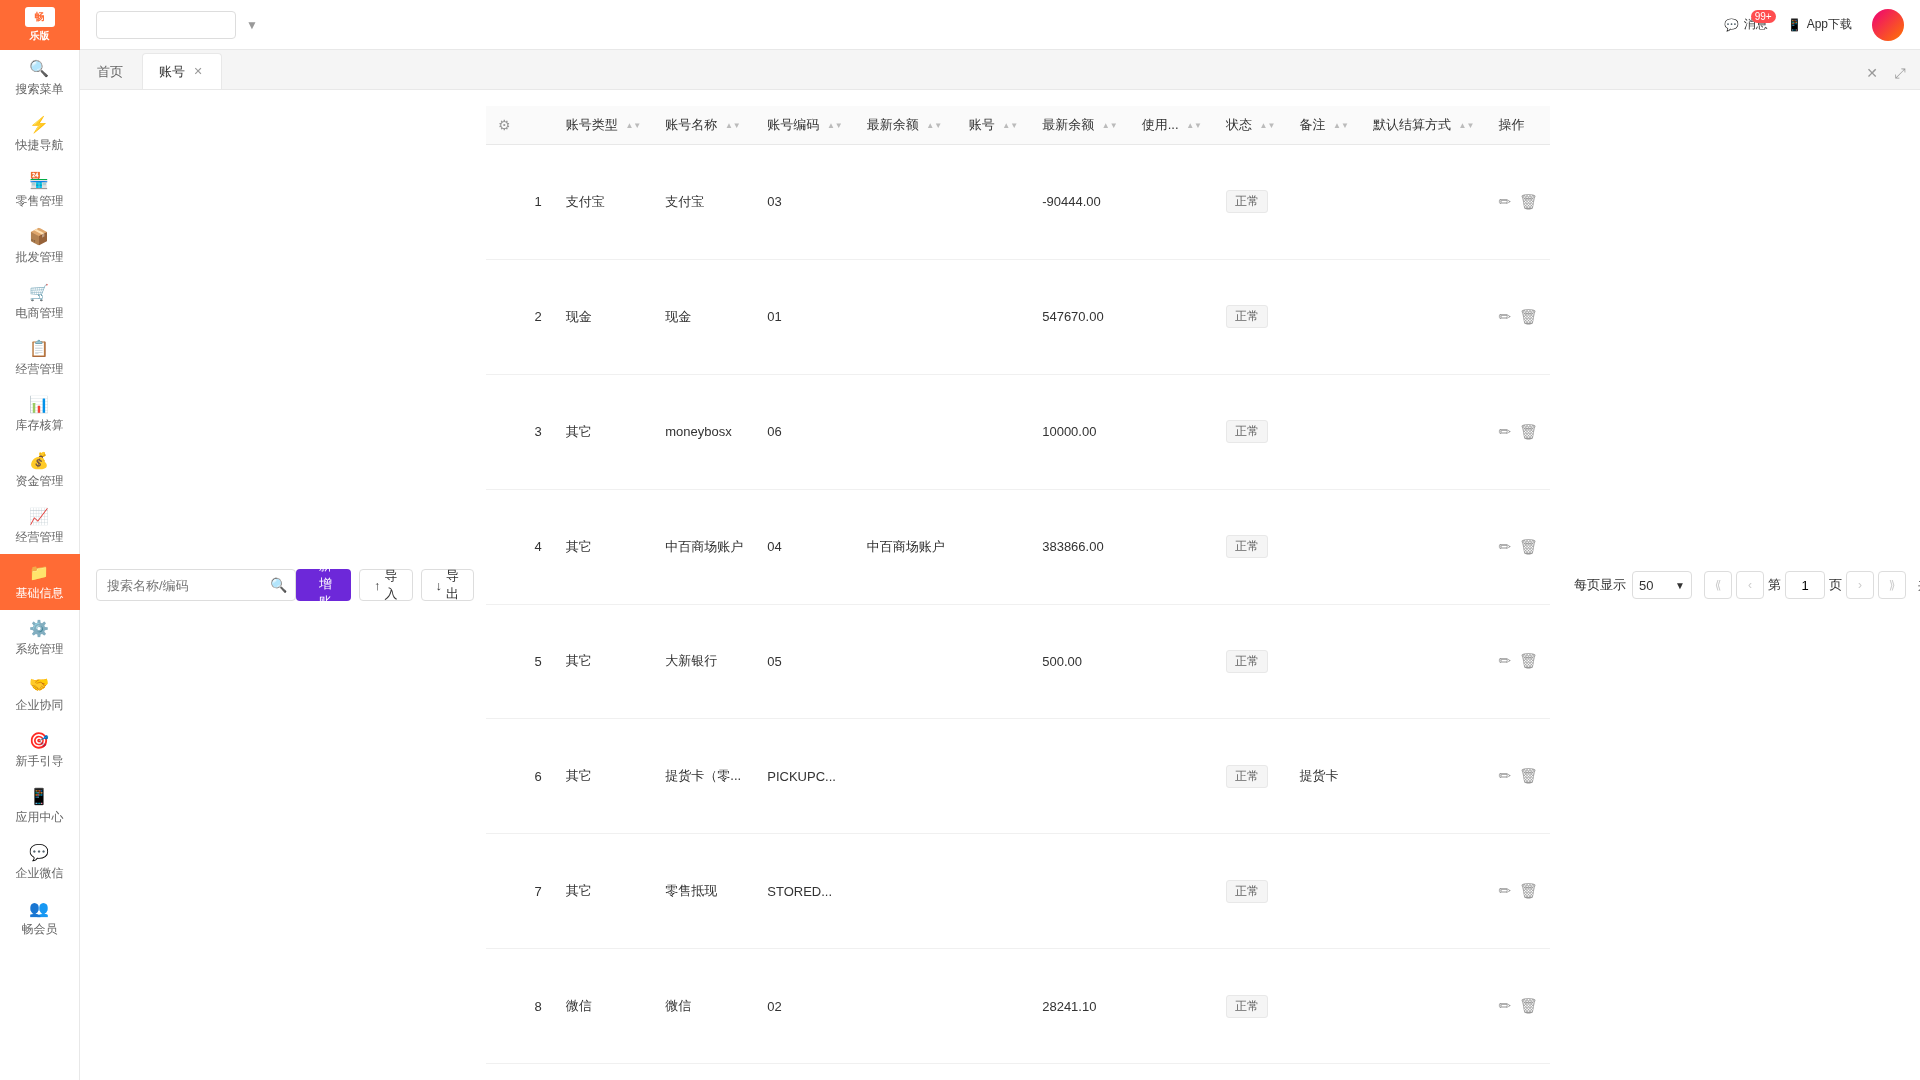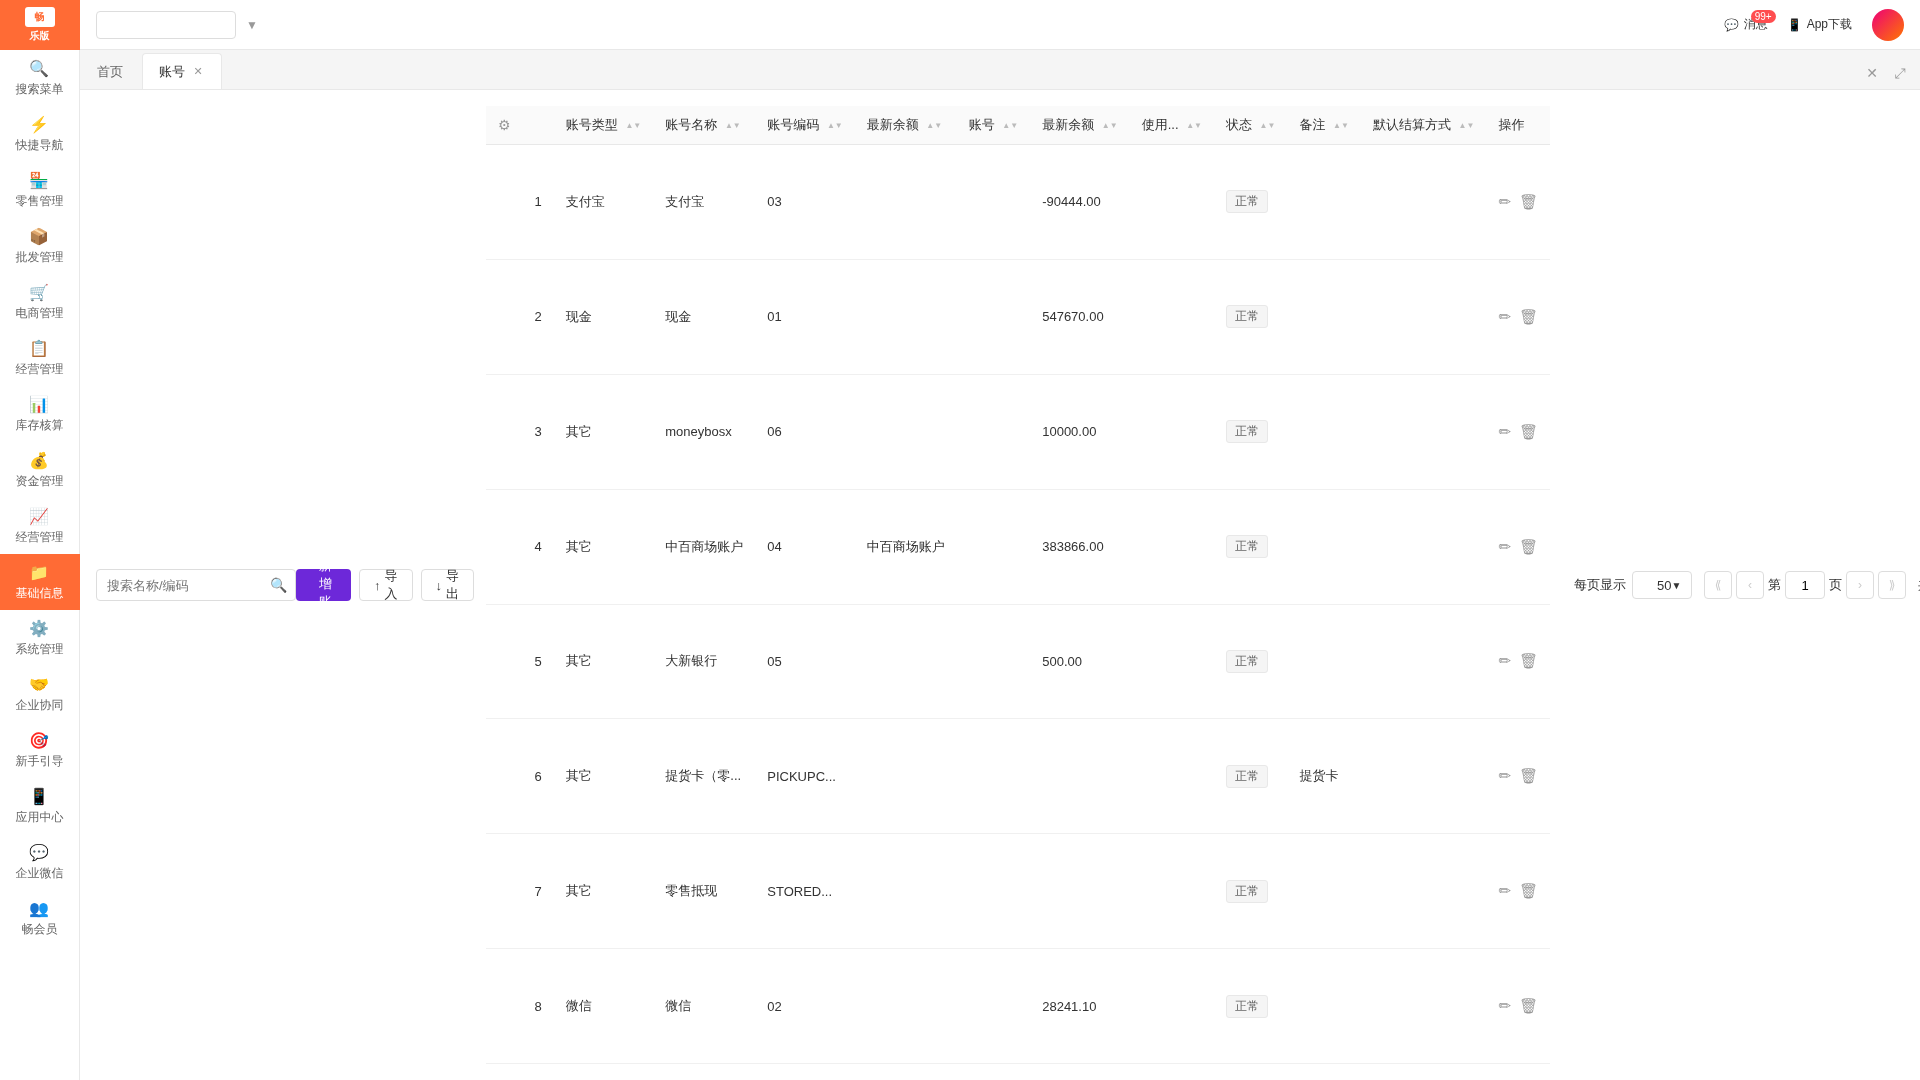--- a/index.html
+++ b/index.html
@@ -352,21 +352,21 @@
     .per-page-select {
       display: flex;
       align-items: center;
       gap: 6px;
     }
     .per-page-input {
       width: 60px;
       height: 28px;
       border: 1px solid #ddd;
       border-radius: 4px;
-      padding: 0 24px;
+      padding: 0 6px;
       font-size: 13px;
       outline: none;
       display: flex;
       align-items: center;
       justify-content: space-between;
       cursor: pointer;
       background: white;
     }
     .pagination {
       display: flex;

